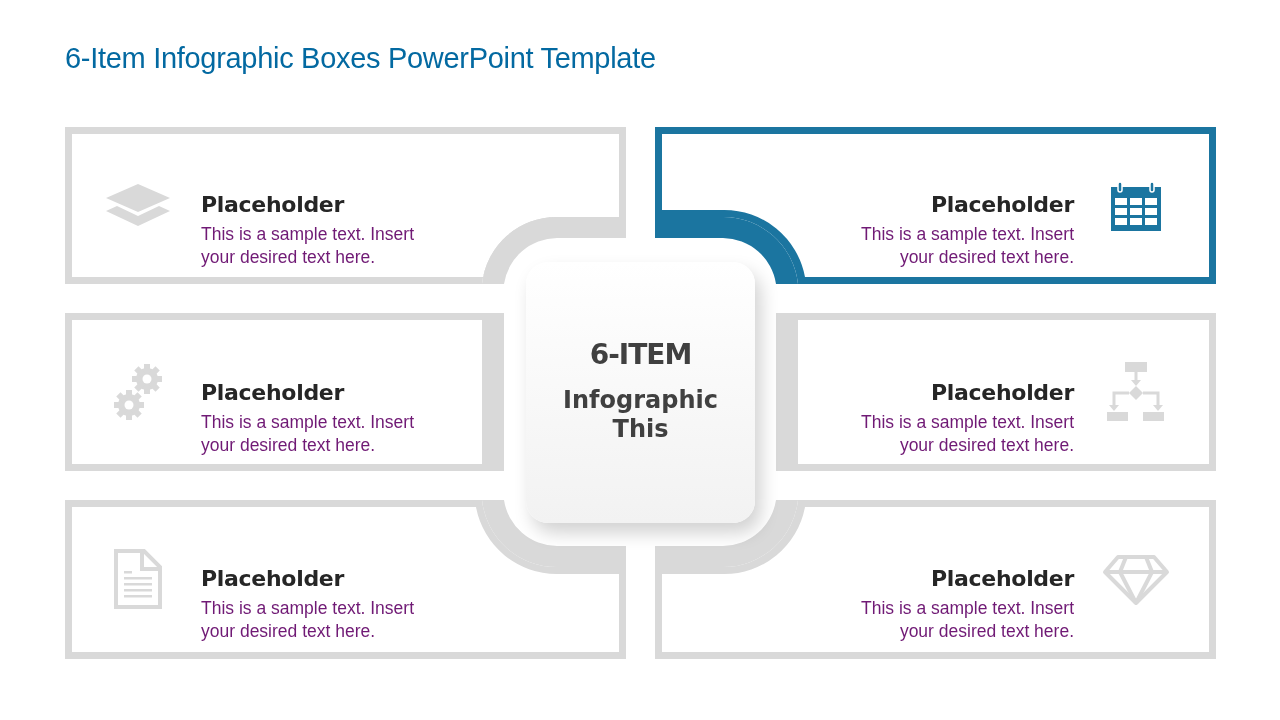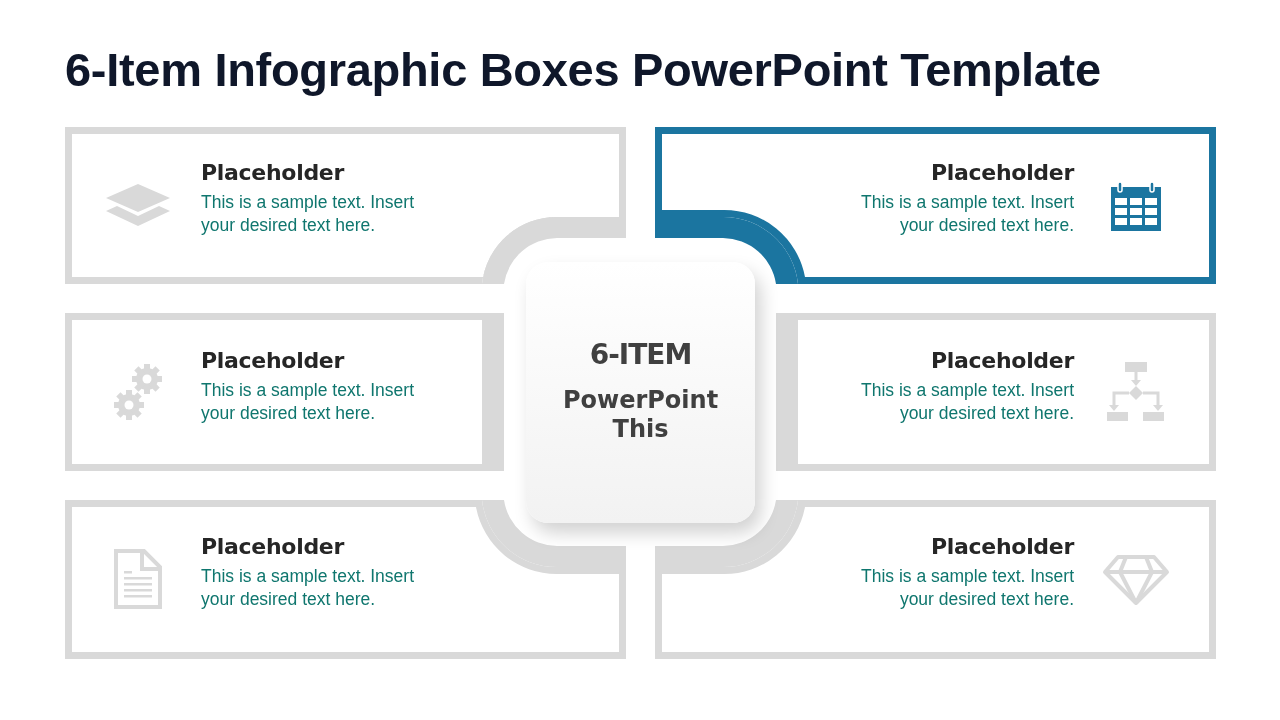--- a/index.html
+++ b/index.html
@@ -1,26 +1,26 @@
 <!DOCTYPE html>
 <html><head>
 <meta charset="utf-8">
 <style>
   html,body{margin:0;padding:0;}
   body{width:1280px;height:720px;background:#ffffff;position:relative;overflow:hidden;font-family:"Liberation Sans","DejaVu Sans",sans-serif;}
-  .title{position:absolute;left:65px;top:42px;font-size:47px;color:#0f172a;font-family:"Liberation Sans",sans-serif;letter-spacing:-0.3px;white-space:nowrap;font-weight:bold;}
+  .title{position:absolute;left:65px;top:42px;font-size:29px;color:#0369a1;font-family:"Liberation Sans",sans-serif;letter-spacing:-0.3px;white-space:nowrap;}
   svg.frames{position:absolute;left:0;top:0;}
   .card{position:absolute;left:526px;top:262px;width:229px;height:261px;border-radius:22px;
         background:linear-gradient(180deg,#ffffff 0%,#f2f2f2 100%);
         box-shadow:6px 10px 18px rgba(0,0,0,0.18);text-align:center;}
   .card .big{position:absolute;left:0;right:0;top:76px;font-size:28px;font-weight:bold;color:#404040;font-family:"DejaVu Sans",sans-serif;letter-spacing:-1px;}
   .card .sub{position:absolute;left:0;right:0;top:124px;font-size:24px;font-weight:bold;color:#404040;line-height:29px;font-family:"DejaVu Sans",sans-serif;}
-  .item{position:absolute;width:300px;}
+  .item{position:absolute;width:300px;margin-top:32px;}
   .item .h{font-size:22px;font-weight:bold;color:#262626;font-family:"DejaVu Sans",sans-serif;letter-spacing:-0.3px;}
-  .item .p{font-size:17.5px;color:#0f766e;line-height:23px;margin-top:6px;font-family:"Liberation Sans",sans-serif;}
+  .item .p{font-size:17.5px;color:#701a75;line-height:23px;margin-top:6px;font-family:"Liberation Sans",sans-serif;}
   .item.left{text-align:left;}
   .item.right{text-align:right;}
   .icon{position:absolute;}
 </style>
 </head>
 <body>
 
 <div class="title">6-Item Infographic Boxes PowerPoint Template</div>
 
 <svg class="frames" width="1280" height="720" viewBox="0 0 1280 720">
@@ -55,21 +55,21 @@
   <g fill="#d9d9d9">
     <path d="M798,500 H1216 V659 H655 V567 H723 A75,75 0 0 0 798,500 Z
              M805,507 A82,82 0 0 1 723,574 H662 V652 H1209 V507 Z" fill-rule="evenodd"></path>
     <path d="M776,500 H798 A75,75 0 0 1 723,567 H655 V546 H723 A54,54 0 0 0 776,500 Z"></path>
   </g>
 </svg>
 
 <div class="card">
   <div class="big">6-ITEM</div>
   <div class="sub">
-    <div>PowerPoint</div>
+    <div>Infographic</div>
     <div>This</div>
   </div>
 </div>
 
 <div class="item left" style="left:201px;top:160px;">
   <div class="h">Placeholder</div>
   <div class="p">
     <div>This is a sample text. Insert</div>
     <div>your desired text here.</div>
   </div>

